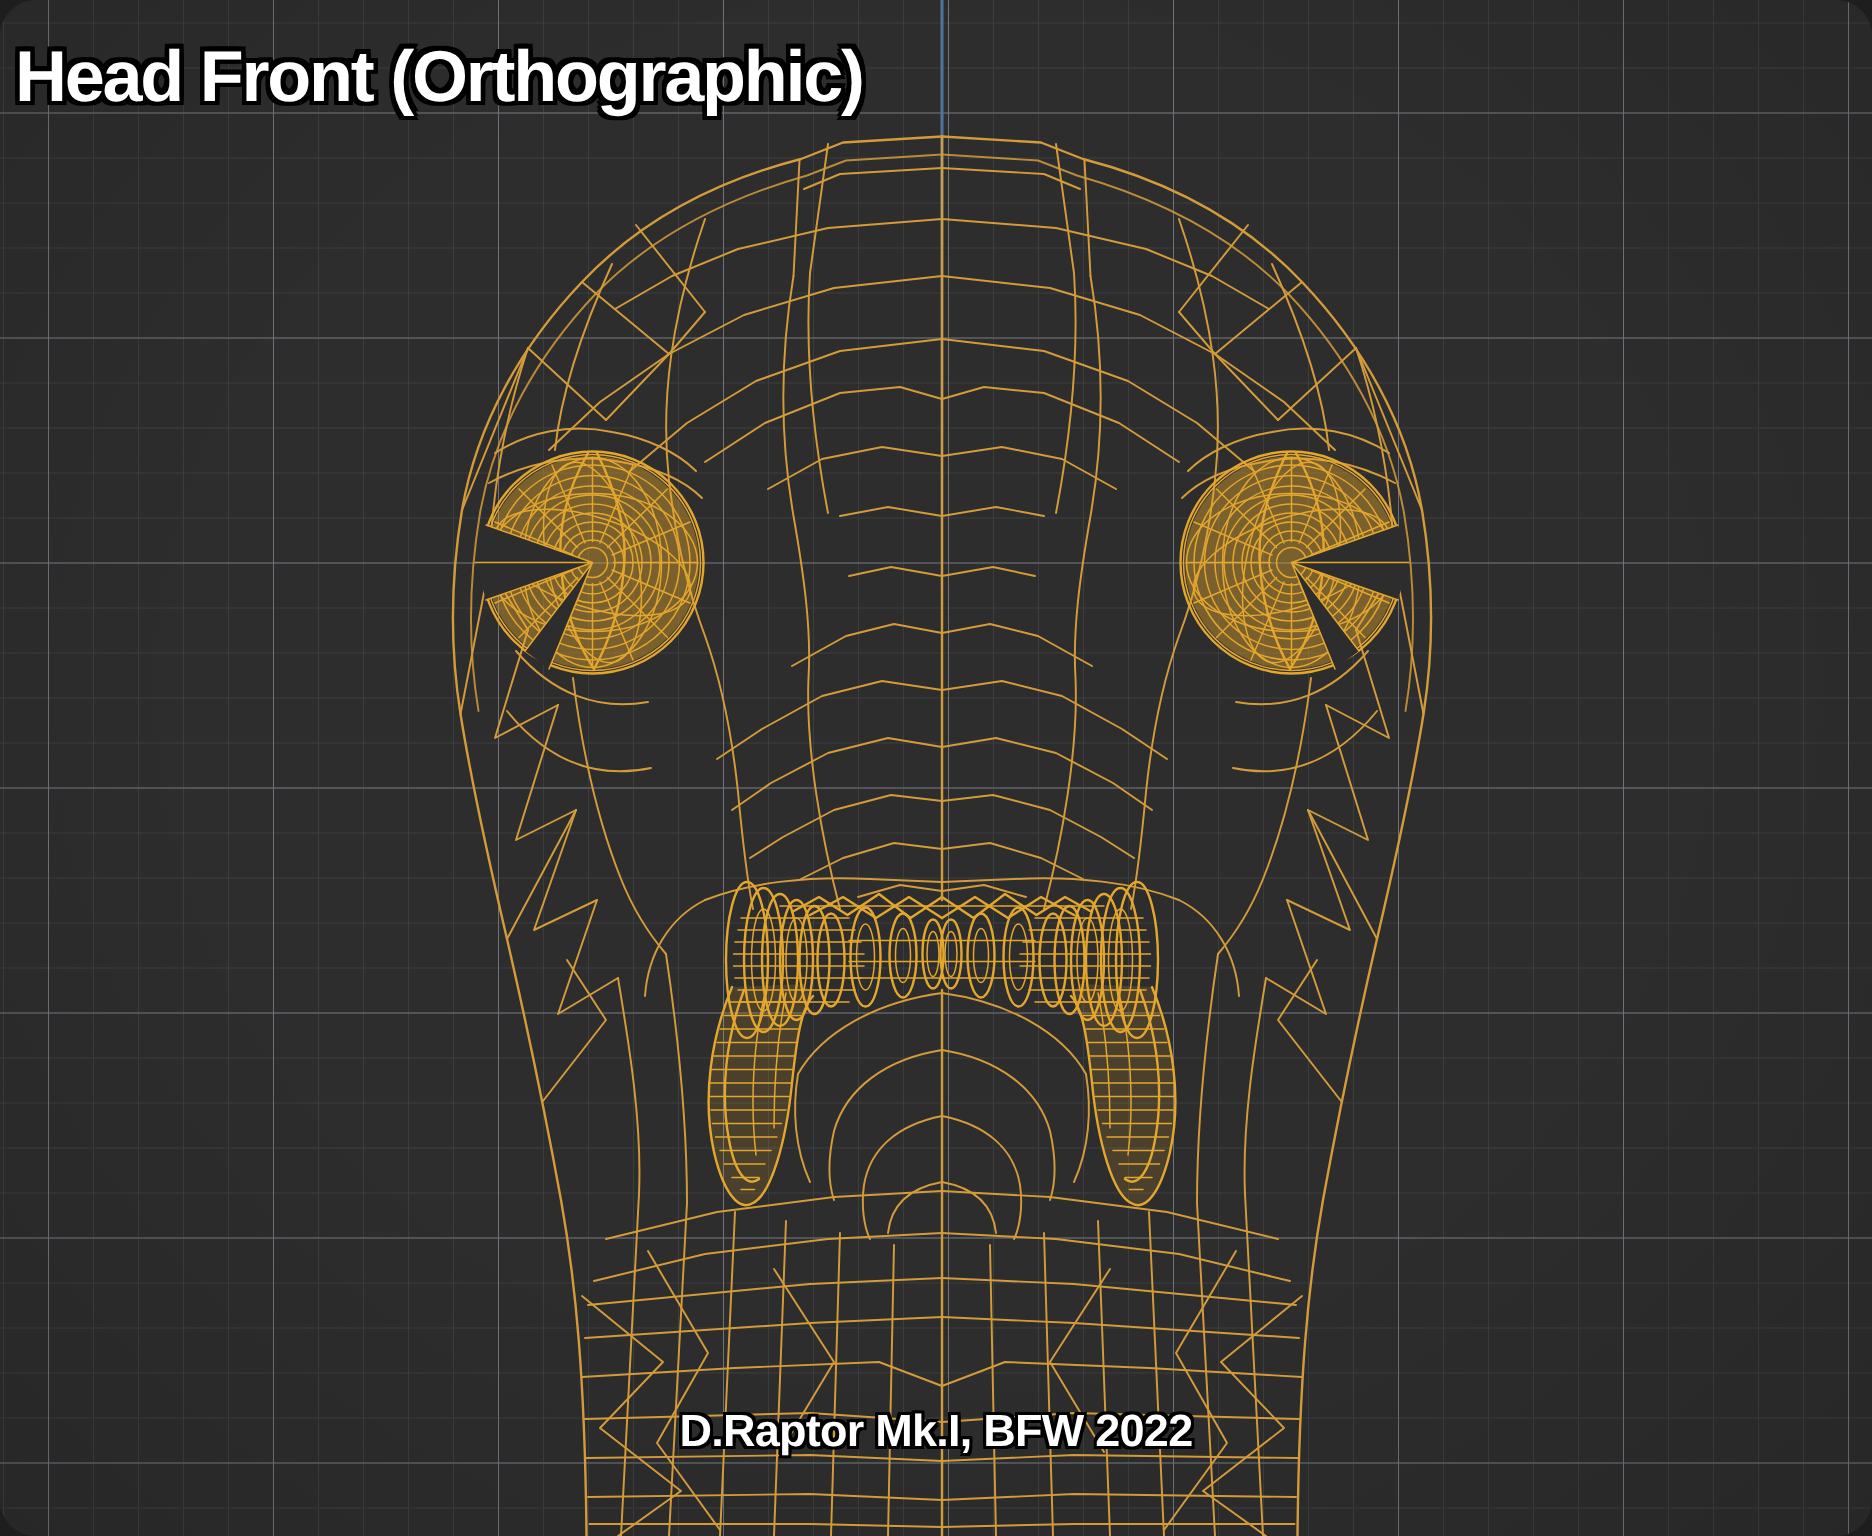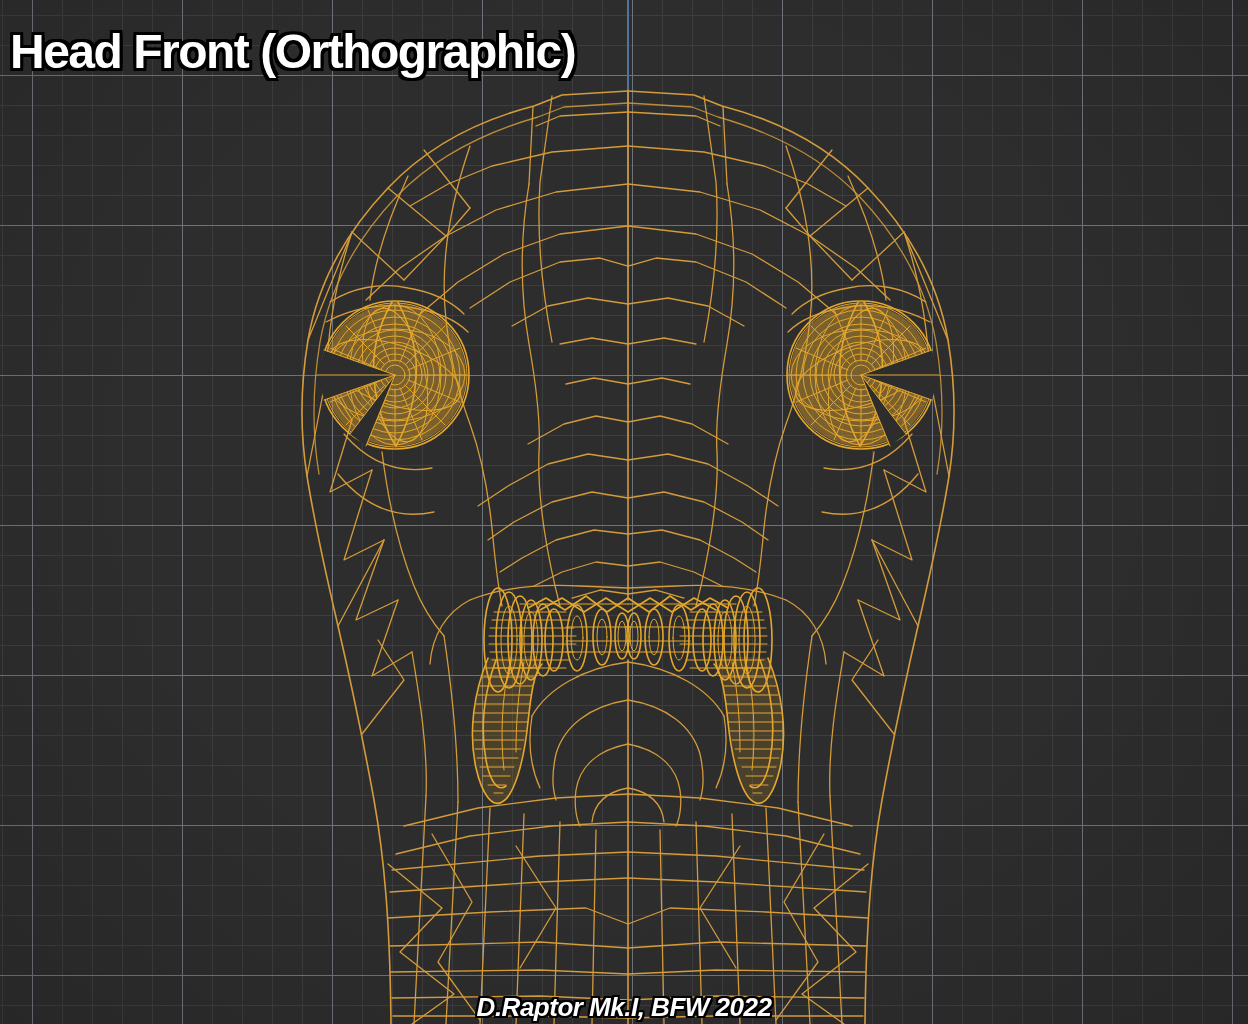--- a/index.html
+++ b/index.html
@@ -2,21 +2,21 @@
 <html style="--background: #2d2d2d; --grid-minor: #3b3d3f; --grid-major: #6e737a; --axis: #4f74a0; --wireframe: #d49b3a; --wireframe-dense: #e4a72e; --text: #ffffff; --text-outline: #000000;"><head>
 <meta charset="utf-8">
 <style>
   :root{
     --background:#2d2d2d; --grid-minor:#3b3d3f; --grid-major:#6e737a;
     --axis:#4f74a0; --wireframe:#d49b3a; --wireframe-dense:#e4a72e;
     --text:#ffffff; --text-outline:#000000;
   }
   html,body{margin:0;padding:0;background:#1e1e1e;}
   body{width:1248px;height:1024px;overflow:hidden;font-family:"Liberation Sans",sans-serif;}
-  .viewport{position:relative;width:1248px;height:1024px;overflow:hidden;background:var(--background);}
+  .viewport{position:relative;width:1248px;height:1024px;overflow:hidden;background:var(--background);border-radius:24px;}
   .grid-layer{
     position:absolute;inset:0;
     background-color:var(--background);
     background-image:
       radial-gradient(ellipse at 50% 45%, rgba(0,0,0,0) 55%, rgba(0,0,0,0.13) 100%),
       linear-gradient(90deg, var(--grid-major) 0 1px, transparent 1px),
       linear-gradient(180deg, var(--grid-major) 0 1px, transparent 1px),
       linear-gradient(90deg, var(--grid-minor) 0 1px, transparent 1px),
       linear-gradient(180deg, var(--grid-minor) 0 1px, transparent 1px);
     background-size:auto, 150px 100%, 100% 150px, 30px 100%, 100% 30px;
@@ -38,28 +38,27 @@
   .overlay-title{
     position:absolute;left:10px;top:24px;z-index:5;
     font-size:48px;font-weight:bold;letter-spacing:-1.5px;color:var(--text);
     text-shadow:-3px -3px 0 var(--text-outline),3px -3px 0 var(--text-outline),
       -3px 3px 0 var(--text-outline),3px 3px 0 var(--text-outline),
       -3px 0 0 var(--text-outline),3px 0 0 var(--text-outline),
       0 -3px 0 var(--text-outline),0 3px 0 var(--text-outline);
     white-space:nowrap;
   }
   .overlay-caption{
-    position:absolute;left:50%;top:992px;transform:translateX(-50%);z-index:5;
-    font-size:26px;font-weight:bold;letter-spacing:-0.5px;color:var(--text);
+    position:absolute;left:50%;top:938px;transform:translateX(-50%);z-index:5;
+    font-size:30px;font-weight:bold;letter-spacing:-0.5px;color:var(--text);
     text-shadow:-2px -2px 0 var(--text-outline),2px -2px 0 var(--text-outline),
       -2px 2px 0 var(--text-outline),2px 2px 0 var(--text-outline),
       -2px 0 0 var(--text-outline),2px 0 0 var(--text-outline),
       0 -2px 0 var(--text-outline),0 2px 0 var(--text-outline);
     white-space:nowrap;
-    font-style:italic;
   }
 </style>
 </head>
 <body>
 
 <div class="viewport">
   <div class="grid-layer"></div>
   <div class="axis-line"></div>
 
   <svg class="model" width="1248" height="1024" viewBox="0 0 1248 1024">

